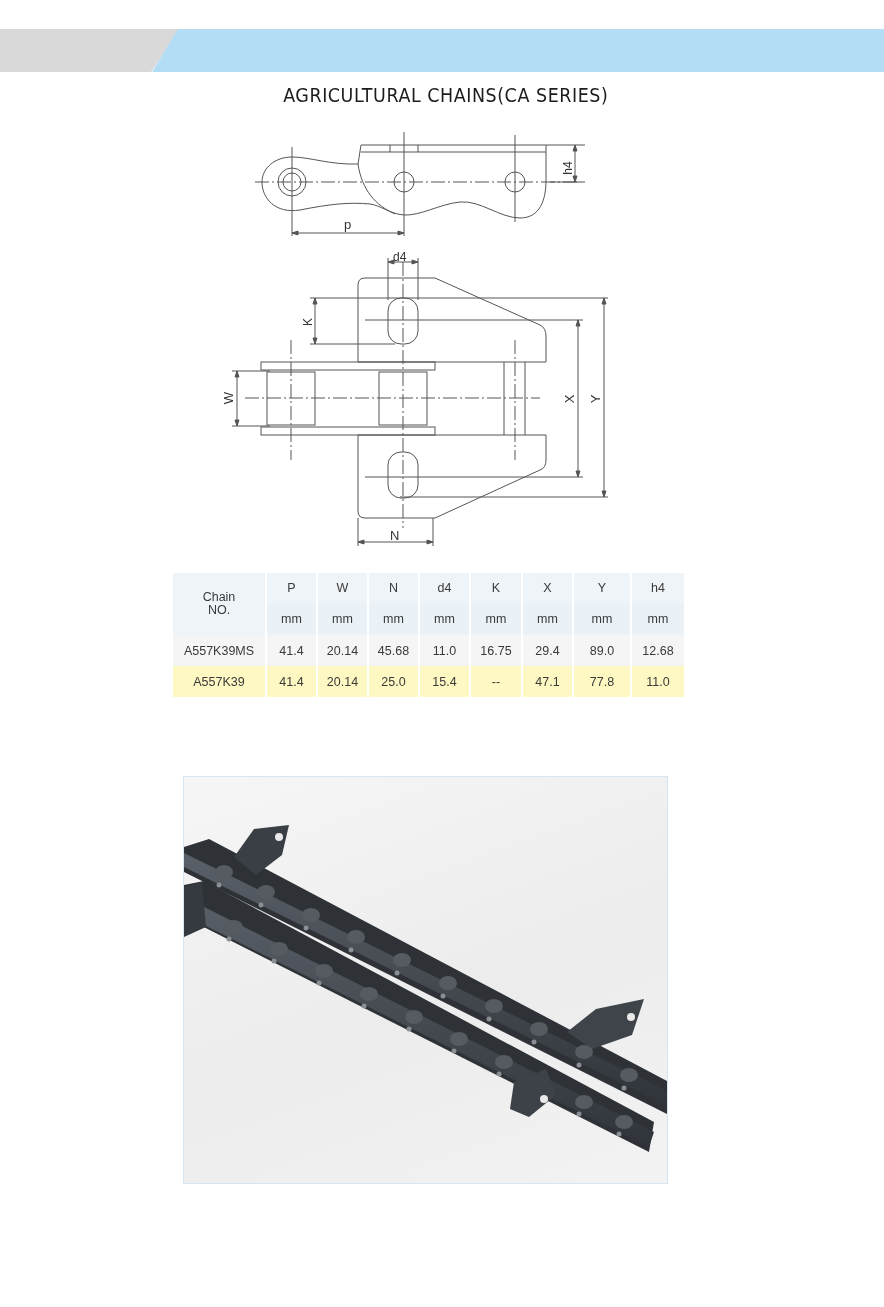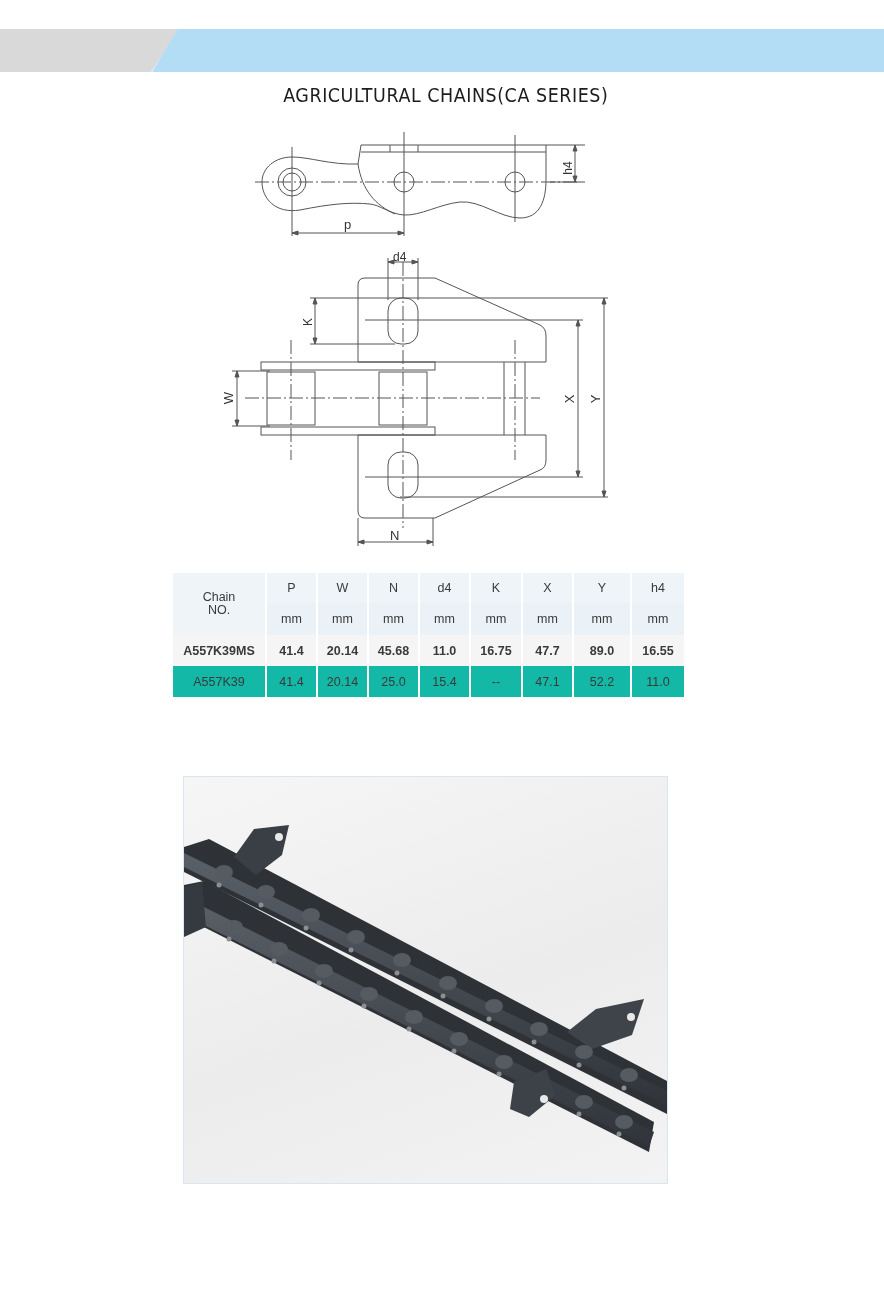--- a/index.html
+++ b/index.html
@@ -15,22 +15,22 @@
      text-align: center; padding-left: 8px; font-family: "DejaVu Sans", sans-serif; font-size: 19px;
      letter-spacing: 0.6px; color: #1c1c1c; margin-top: 44px; }
   .banner-title span { display: inline-block; transform: scaleX(0.92); position: relative; left: 0px; }
 
   .drawing { position: absolute; left: 200px; top: 120px; width: 440px; height: 440px; }
 
   .spec-table { position: absolute; left: 171px; top: 573px; border-collapse: separate; border-spacing: 2px 0; }
   .spec-table td { text-align: center; font-size: 12.5px; color: #3a3a3a; padding: 0; vertical-align: middle; }
   .spec-table tr.h1 td { height: 30px; background: #eff4f8; }
   .spec-table tr.h2 td { height: 32px; background: #eaf2f7; }
-  .spec-table tr.r1 td { height: 31px; background: #f5f5f5; font-weight: bold; }
-  .spec-table tr.r2 td { height: 31px; background: #14b8a6; text-align: center; }
+  .spec-table tr.r1 td { height: 31px; background: #f5f5f5; }
+  .spec-table tr.r2 td { height: 31px; background: #fef9c3; text-align: center; }
   .spec-table td.chain-head { background: #eef3f7; line-height: 13px; }
 
   .photo-frame { position: absolute; left: 183px; top: 776px; width: 485px; height: 408px;
      border: 1px solid #d6e6f2; background: linear-gradient(160deg, #f6f6f6 0%, #ececec 55%, #f3f3f3 100%); overflow: hidden; }
   .photo-frame svg { position: absolute; left: 0; top: 0; }
 </style>
 </head>
 <body>
 
 <div class="banner">
@@ -158,33 +158,33 @@
     <td>mm</td>
     <td>mm</td>
   </tr>
   <tr class="r1">
     <td>A557K39MS</td>
     <td>41.4</td>
     <td>20.14</td>
     <td>45.68</td>
     <td>11.0</td>
     <td>16.75</td>
-    <td>47.7</td>
+    <td>29.4</td>
     <td>89.0</td>
-    <td>16.55</td>
+    <td>12.68</td>
   </tr>
   <tr class="r2">
     <td>A557K39</td>
     <td>41.4</td>
     <td>20.14</td>
     <td>25.0</td>
     <td>15.4</td>
     <td>--</td>
     <td>47.1</td>
-    <td>52.2</td>
+    <td>77.8</td>
     <td>11.0</td>
   </tr>
 </tbody>
   </table>
 
 <div class="photo-frame">
   <svg width="485" height="408" viewBox="0 0 485 408">
     <defs>
       <linearGradient id="plate" x1="0" y1="0" x2="0" y2="1">
         <stop offset="0" stop-color="#5a6068"></stop>

